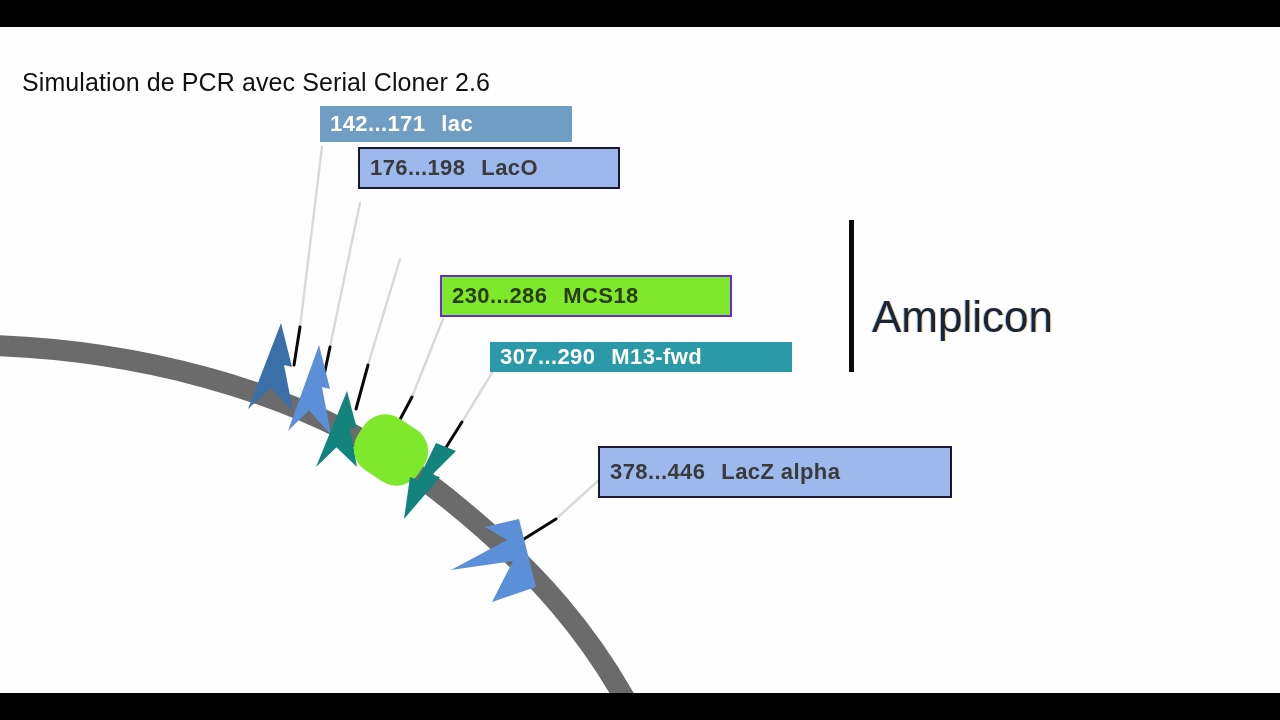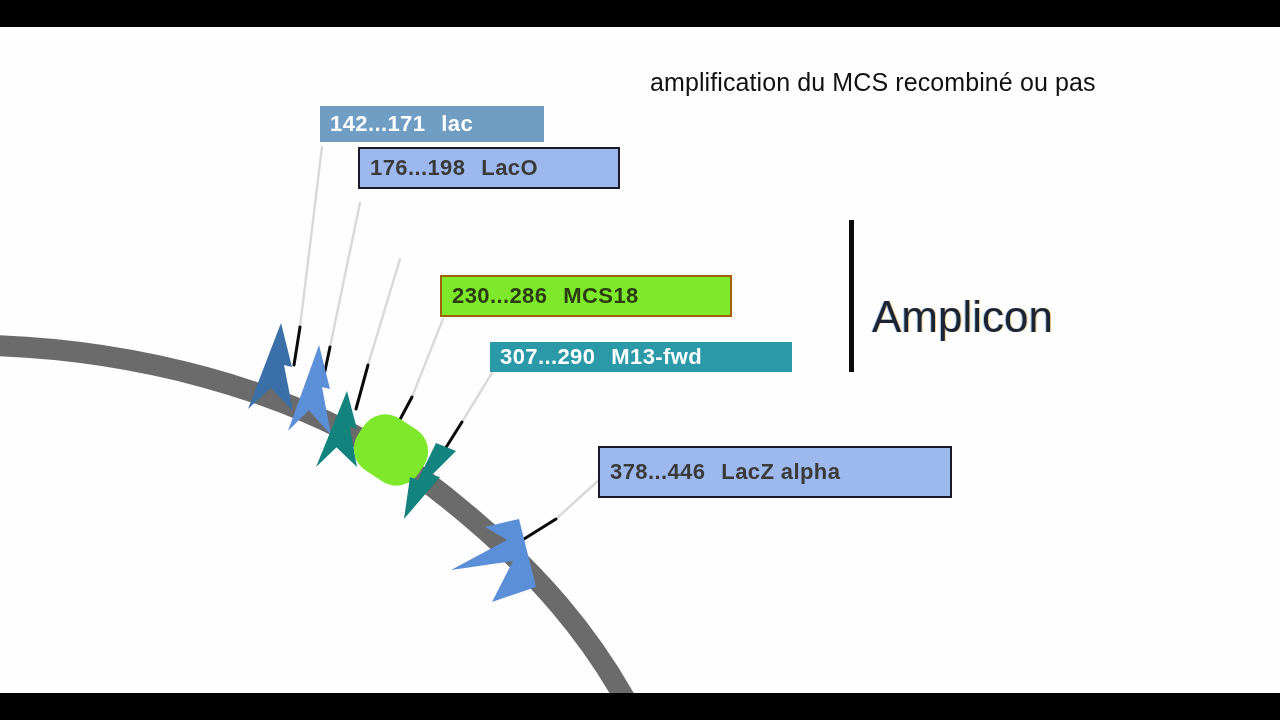--- a/index.html
+++ b/index.html
@@ -66,21 +66,21 @@
     white-space: nowrap;
     letter-spacing: .4px;
   }
   .flabel .rng { }
   .flabel .nm  { margin-left: 16px; }
 
   
   .v-solid-blue  { background: #6f9dc4; color: #ffffff; border: 0; }
   .v-box-blue    { background: #9cb8ec; color: #3a3a3a; border: 2px solid #1a1a2a; }
   .v-solid-teal  { background: #2a9aa8; color: #ffffff; border: 0; }
-  .v-box-green   { background: #7ee82a; color: #2b3b12; border: 2px solid #a16207; }
+  .v-box-green   { background: #7ee82a; color: #2b3b12; border: 2px solid #6d28d9; }
 
   
   #amplicon-bar {
     position: absolute;
     left: 849px;
     top: 193px;
     width: 5px;
     height: 152px;
     background: #0b0b0b;
   }
@@ -141,23 +141,23 @@
         <g>
           <rect x="355" y="392" width="72" height="62" rx="26" ry="26" transform="rotate(33 391 423)" fill="#7ee82a"></rect>
         </g>
 
         <path fill="#13837e" d="M 456 424 L 432 448 L 440 450 L 404 492 L 410 450 L 418 453 L 436 416 Z"></path>
 
         <path fill="#5b8fd8" d="M 519 492 L 536 560 L 492 575 L 513 534 L 451 543 L 507 513 L 485 500 Z"></path>
       </g>
     </svg>
 
-    <div class="title" id="title-right">amplification du MCS recombiné ou pas</div>
+    <div class="title" id="title-left">Simulation de PCR avec Serial Cloner 2.6</div>
 
-    <div class="flabel v-solid-blue" id="lbl-lac" style="left: 320px; top: 79px; width: 224px; height: 36px; padding-left: 10px; padding-right: 10px; text-align: right;">
+    <div class="flabel v-solid-blue" id="lbl-lac" style="left: 320px; top: 79px; width: 252px; height: 36px; padding-left: 10px; padding-right: 10px; text-align: right;">
       <span class="rng">142...171</span>
       <span class="nm">lac</span>
     </div>
 
     <div class="flabel v-box-blue" id="lbl-laco" style="left: 358px; top: 120px; width: 262px; height: 42px; padding-left: 10px; padding-right: 6px;">
       <span class="rng">176...198</span>
       <span class="nm">LacO</span>
     </div>
 
 

